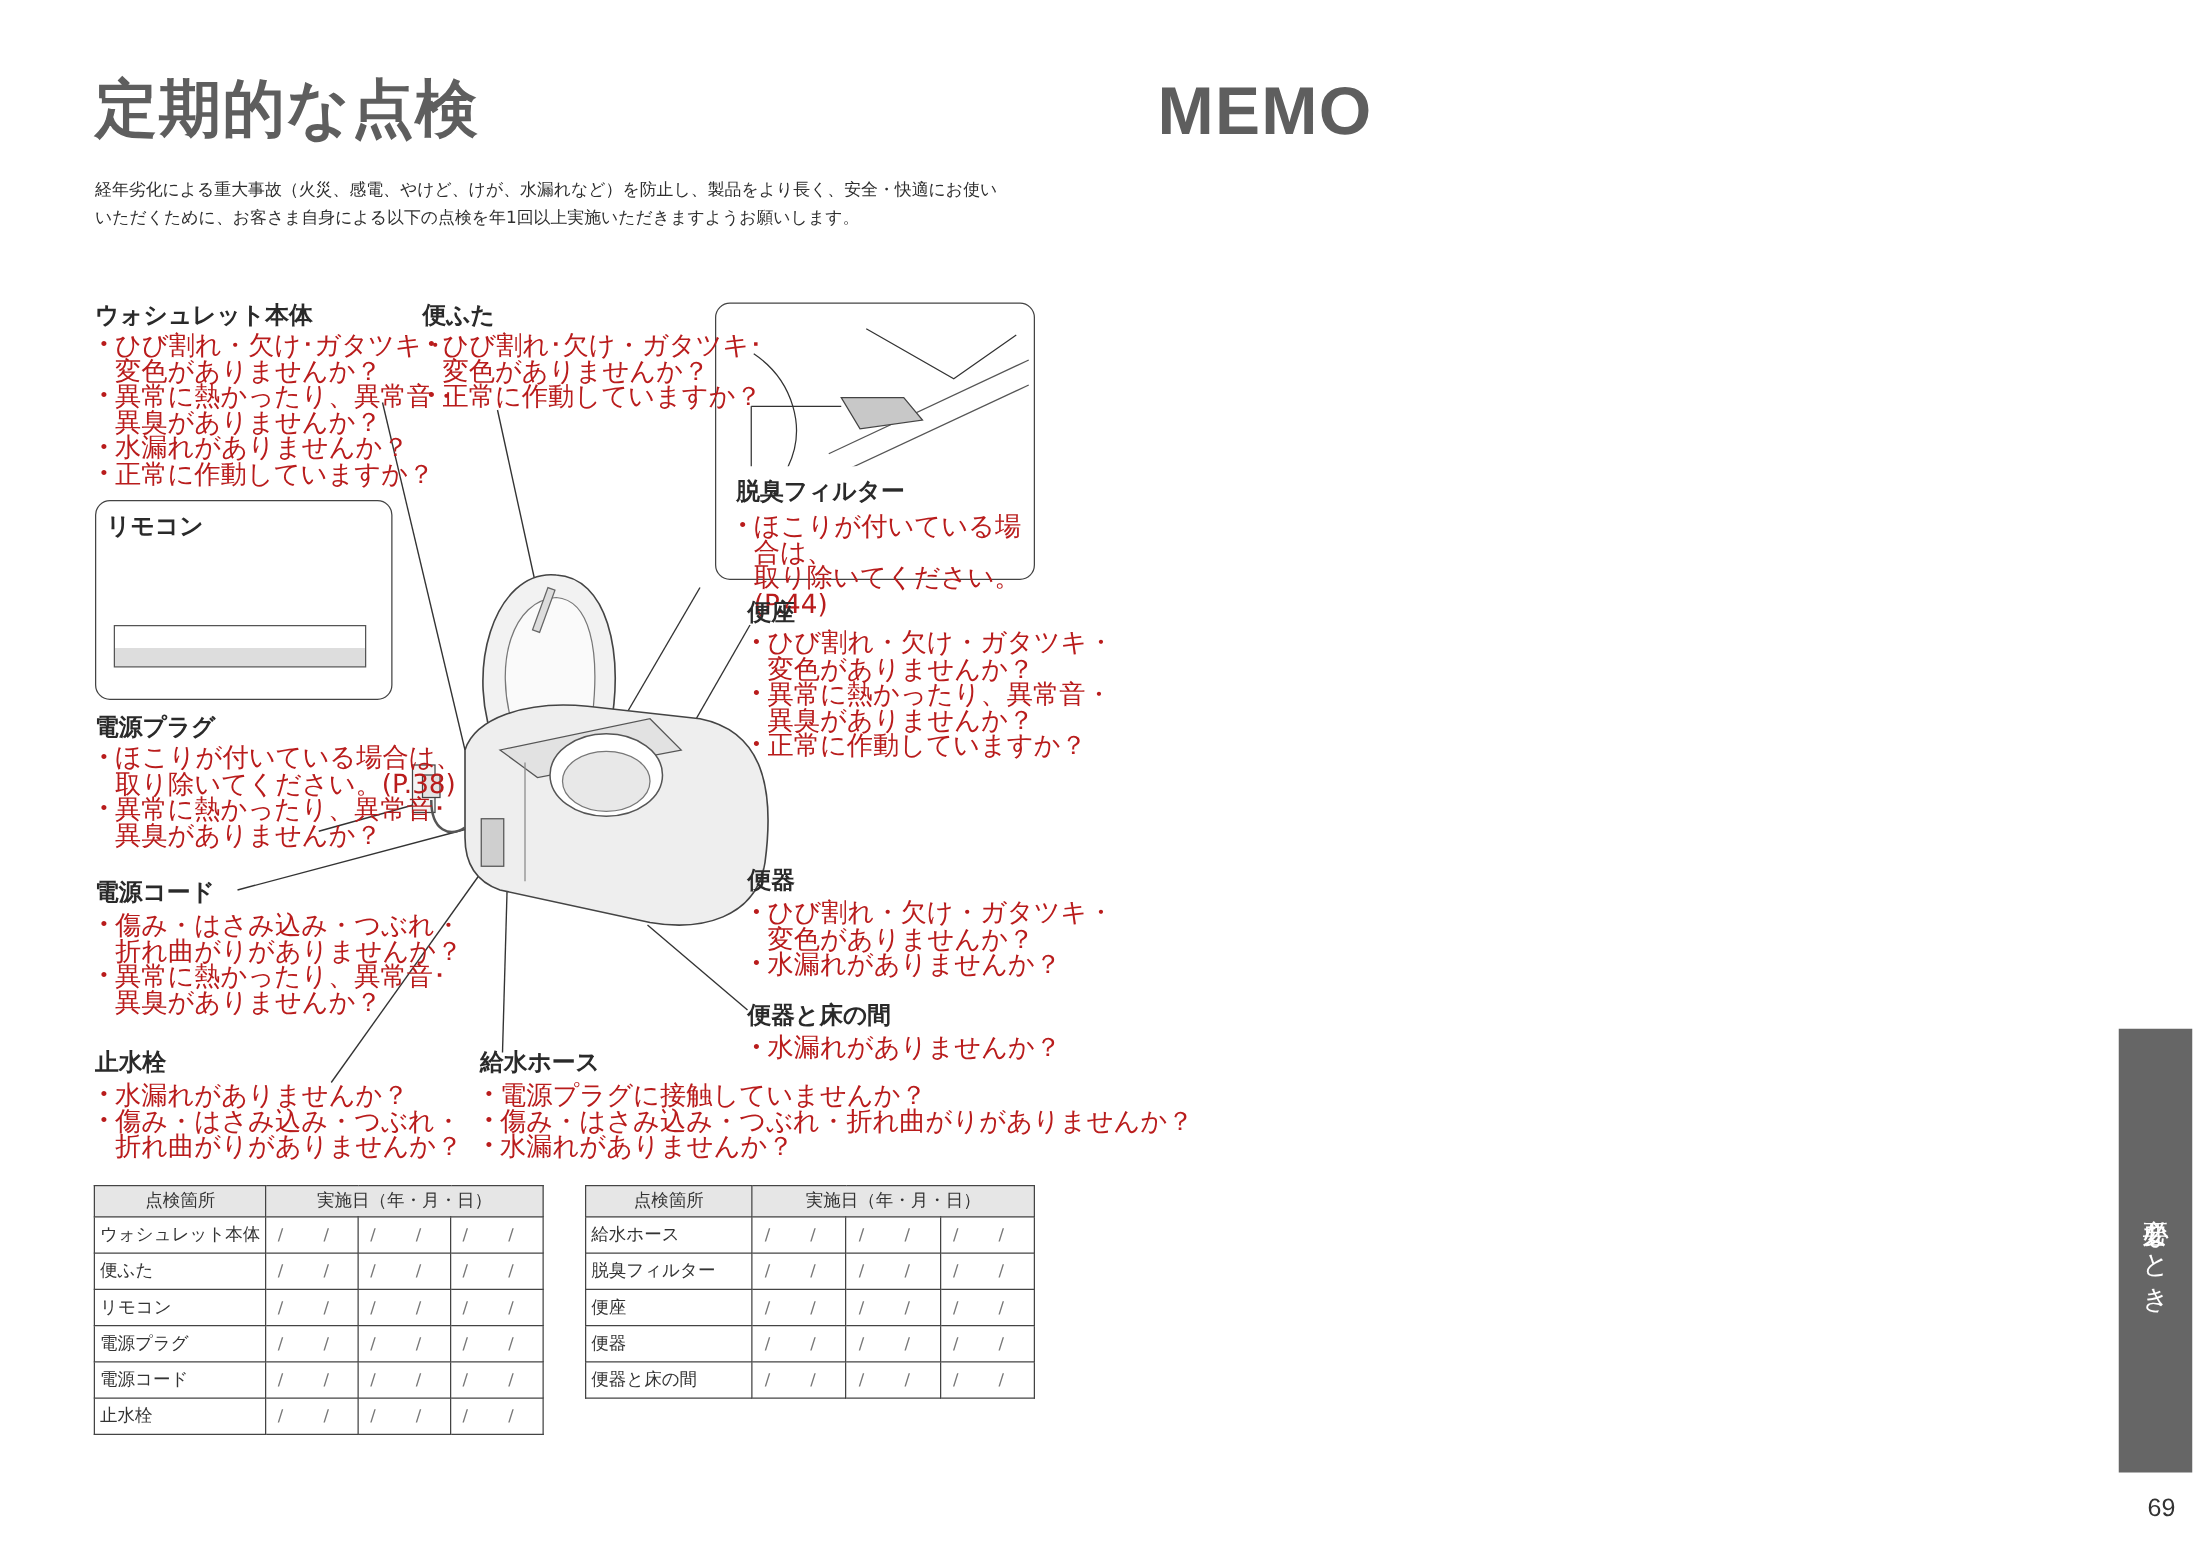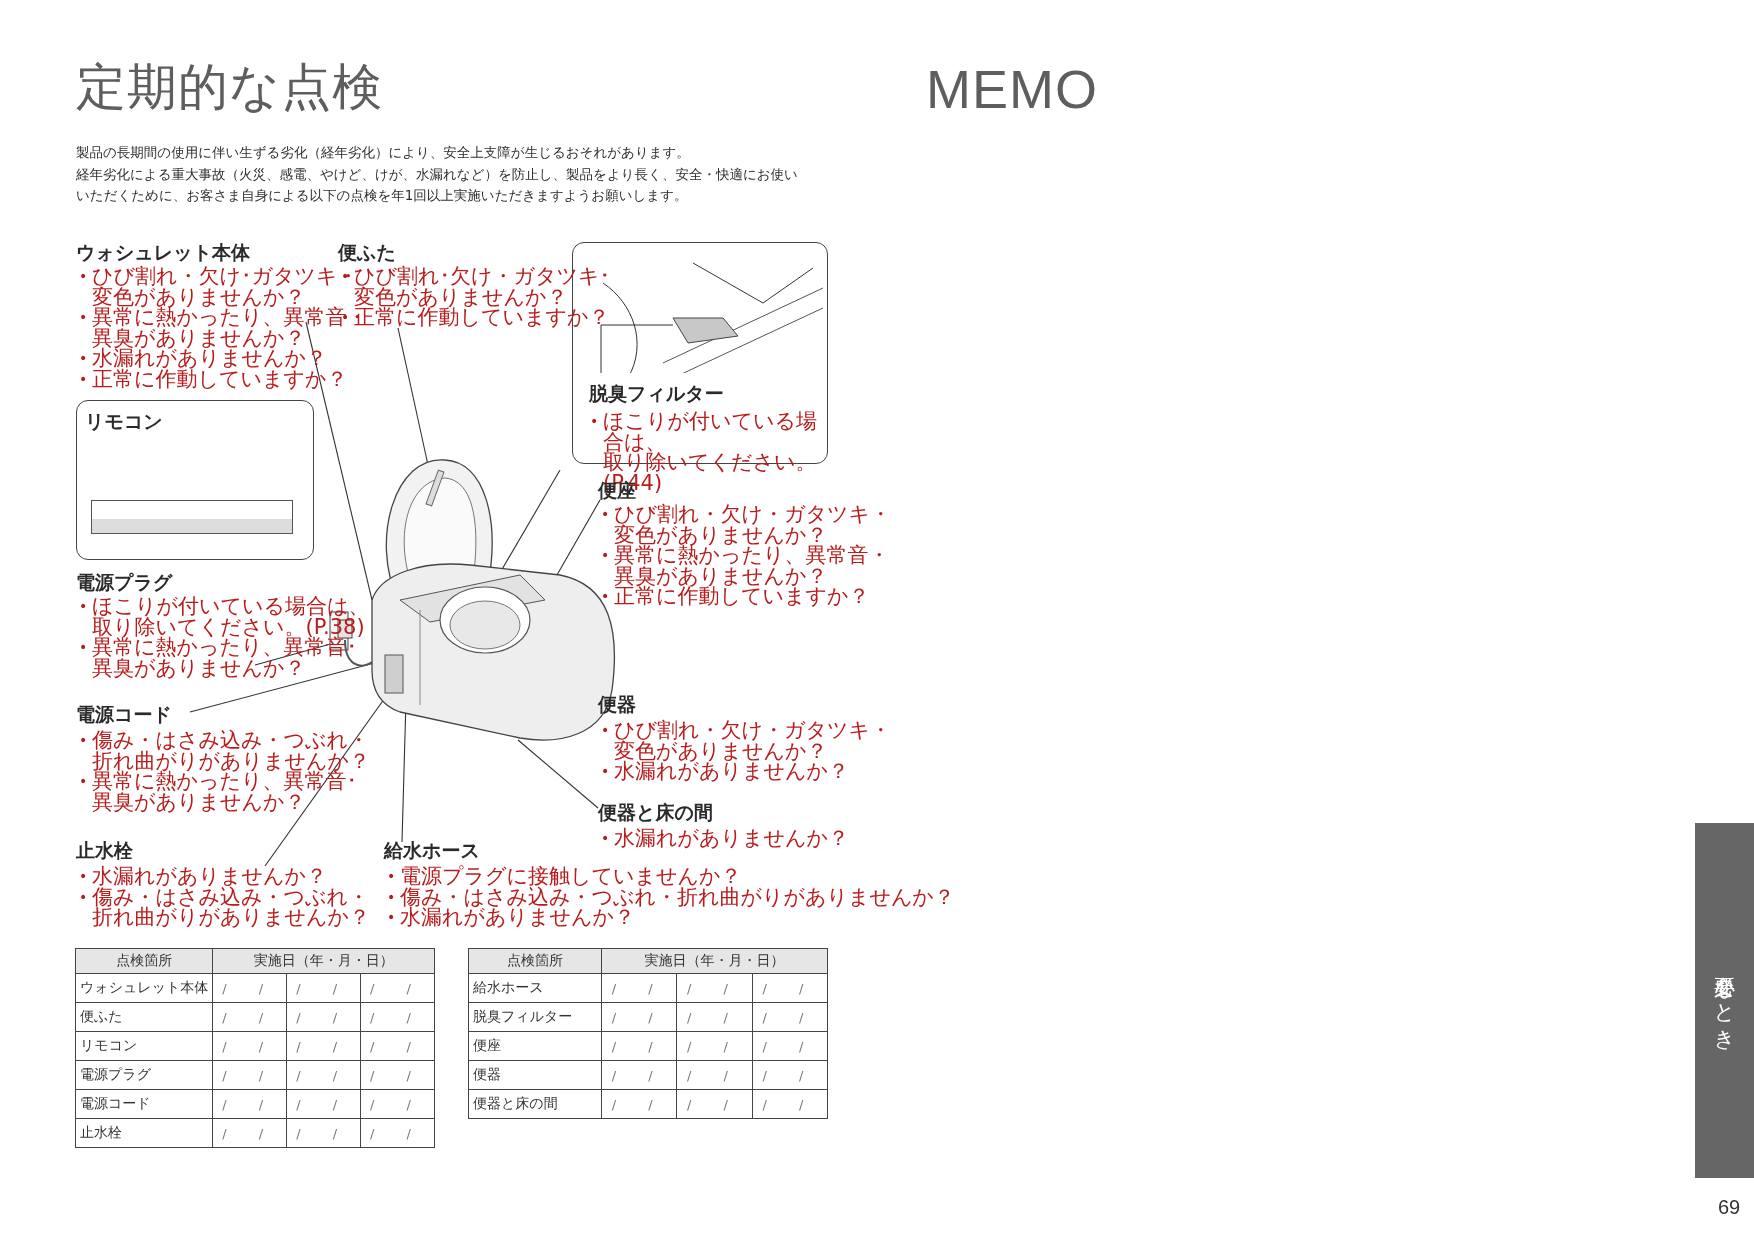--- a/index.html
+++ b/index.html
@@ -4,21 +4,21 @@
 <style>
   html, body { margin: 0; padding: 0; }
   body {
     width: 1754px; height: 1240px; position: relative; overflow: hidden;
     background: #ffffff; color: #2a2a2a;
     font-family: "DejaVu Sans", "Liberation Sans", sans-serif;
   }
   .abs { position: absolute; }
   .title {
     font-family: "Liberation Sans", "DejaVu Sans", sans-serif;
-    font-weight: normal; color: #5e5e5e; font-size: 50px; letter-spacing: 1px;
+    font-weight: bold; color: #5e5e5e; font-size: 50px; letter-spacing: 1px;
     line-height: 1;
     text-align: center;
   }
   .intro { font-size: 13.5px; line-height: 21.5px; color: #2e2e2e; white-space: nowrap; }
   .sec-h { font-size: 19px; font-weight: bold; color: #2a2a2a; line-height: 24px; white-space: nowrap; }
   .items { list-style: none; margin: 0; padding: 0; }
   .items li {
     font-size: 21px; line-height: 20.5px; color: #b91c1c; position: relative;
     padding-left: 16px; white-space: pre-line;
   }
@@ -43,21 +43,20 @@
     display: flex; align-items: center; justify-content: center;
   }
   .pageno { font-family: "Liberation Sans", sans-serif; font-size: 20px; color: #333; }
 </style>
 </head>
 <body>
 
 <div class="abs title" style="left:76px; top:62px;">定期的な点検</div>
 
 <div class="abs" style="left:76px; top:142px;">
-  <div class="intro">製品の長期間の使用に伴い生ずる劣化（経年劣化）により、安全上支障が生じるおそれがあります。</div>
   <div class="intro">経年劣化による重大事故（火災、感電、やけど、けが、水漏れなど）を防止し、製品をより長く、安全・快適にお使い</div>
   <div class="intro">いただくために、お客さま自身による以下の点検を年1回以上実施いただきますようお願いします。</div>
 </div>
 
 <svg class="abs" style="left:0; top:0;" width="1754" height="1240">
   <g stroke="#333" stroke-width="1.1" fill="none">
 
     <line x1="306" y1="322" x2="372" y2="600"></line>
     <line x1="398" y1="328" x2="428" y2="465"></line>
     <line x1="560" y1="470" x2="490" y2="590"></line>

